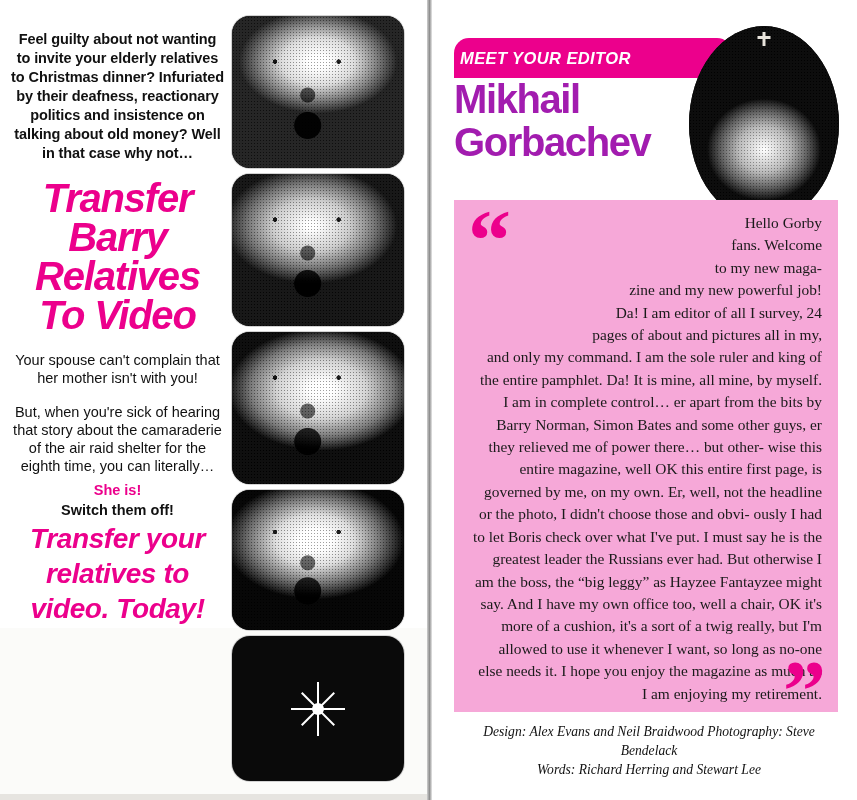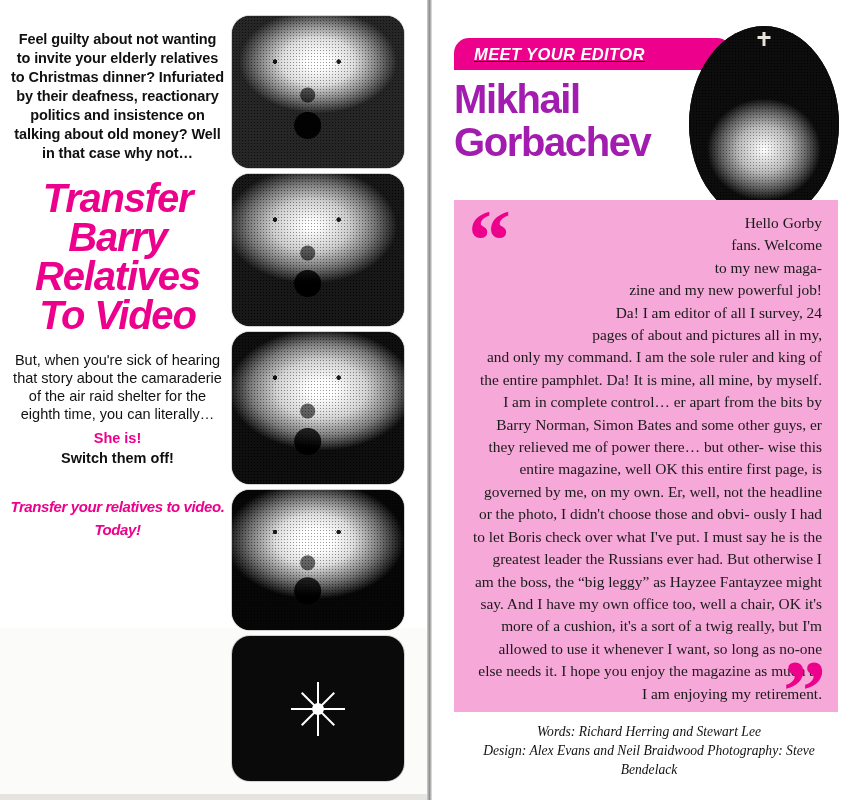--- a/index.html
+++ b/index.html
@@ -70,26 +70,26 @@
     letter-spacing: -1.2px;
   }
   .sub-para {
     margin-top: 16px;
     font-family: "Liberation Sans", sans-serif;
     font-size: 14.5px;
     line-height: 18px;
     color: #111;
   }
   .closing {
-    margin-top: 28px;
+    margin-top: 2px;
     font-family: "Liberation Sans", sans-serif;
     font-weight: bold;
     font-style: italic;
-    font-size: 15px;
-    line-height: 23px;
+    font-size: 28px;
+    line-height: 35px;
     color: #ec008c;
     letter-spacing: -0.4px;
   }
 
   
   .photo {
     position: absolute;
     left: 232px;
     width: 172px;
     border-radius: 18px;
@@ -185,28 +185,27 @@
     border-radius: 50%;
     transform: translate(-50%,-50%);
   }
 
   
   .meet-banner {
     position: absolute;
     left: 22px;
     top: 38px;
     width: 278px;
-    height: 32px;
+    height: 40px;
     background: #ec008c;
     border-radius: 15px 15px 0 0 / 15px 15px 0 0;
     display: flex;
     align-items: center;
-    padding-left: 20px;
+    padding-left: 6px;
     box-sizing: border-box;
-    text-decoration: underline;
   }
   .meet-banner span {
     color: #fff;
     font-family: "Liberation Sans", sans-serif;
     font-weight: bold;
     font-style: italic;
     font-size: 16.5px;
     letter-spacing: 0.4px;
   }
   .editor-name {
@@ -340,20 +339,21 @@
 
 <div class="page">
   <div class="edge-top"></div>
   <div class="edge-bottom"></div>
 
   <div class="left-page">
 
     <div class="left-text">
       <div class="intro-para">Feel guilty about not wanting to invite your elderly relatives to Christmas dinner? Infuriated by their deafness, reactionary politics and insistence on talking about old money? Well in that case why not…</div>
       <div class="headline">Transfer Barry Relatives To Video</div>
+      <div class="sub-para">Your spouse can't complain that her mother isn't with you!</div>
       <div class="sub-para">But, when you're sick of hearing that story about the camaraderie of the air raid shelter for the eighth time, you can literally…</div>
       <div class="sub-para b" style="font-weight:bold;color:#ec008c;margin-top:6px;">She is!</div>
       <div class="sub-para b" style="font-weight:bold;margin-top:2px;">Switch them off!</div>
       <div class="closing">Transfer your relatives to video. Today!</div>
     </div>
 
     <div class="photo p1">
       <div class="inner">
           <div class="face">
             <div class="dots"></div>
@@ -432,17 +432,17 @@
         <span>office too, well a chair, OK it's more of a cushion, it's a</span>
         <span>sort of a twig really, but I'm allowed to use it whenever</span>
         <span>I want, so long as no-one else needs it. I</span>
         <span>hope you enjoy the magazine as much as</span>
         <span>I am enjoying my retirement.</span>
       </div>
       <div class="qmark-close">”</div>
     </div>
 
     <div class="credits">
+      <div><i>Design: Alex Evans and Neil Braidwood  Photography: Steve Bendelack</i></div>
       <div><i>Words: Richard Herring and Stewart Lee</i></div>
-      <div><i>Design: Alex Evans and Neil Braidwood  Photography: Steve Bendelack</i></div>
     </div>
   </div>
 </div>
 
 </body></html>

